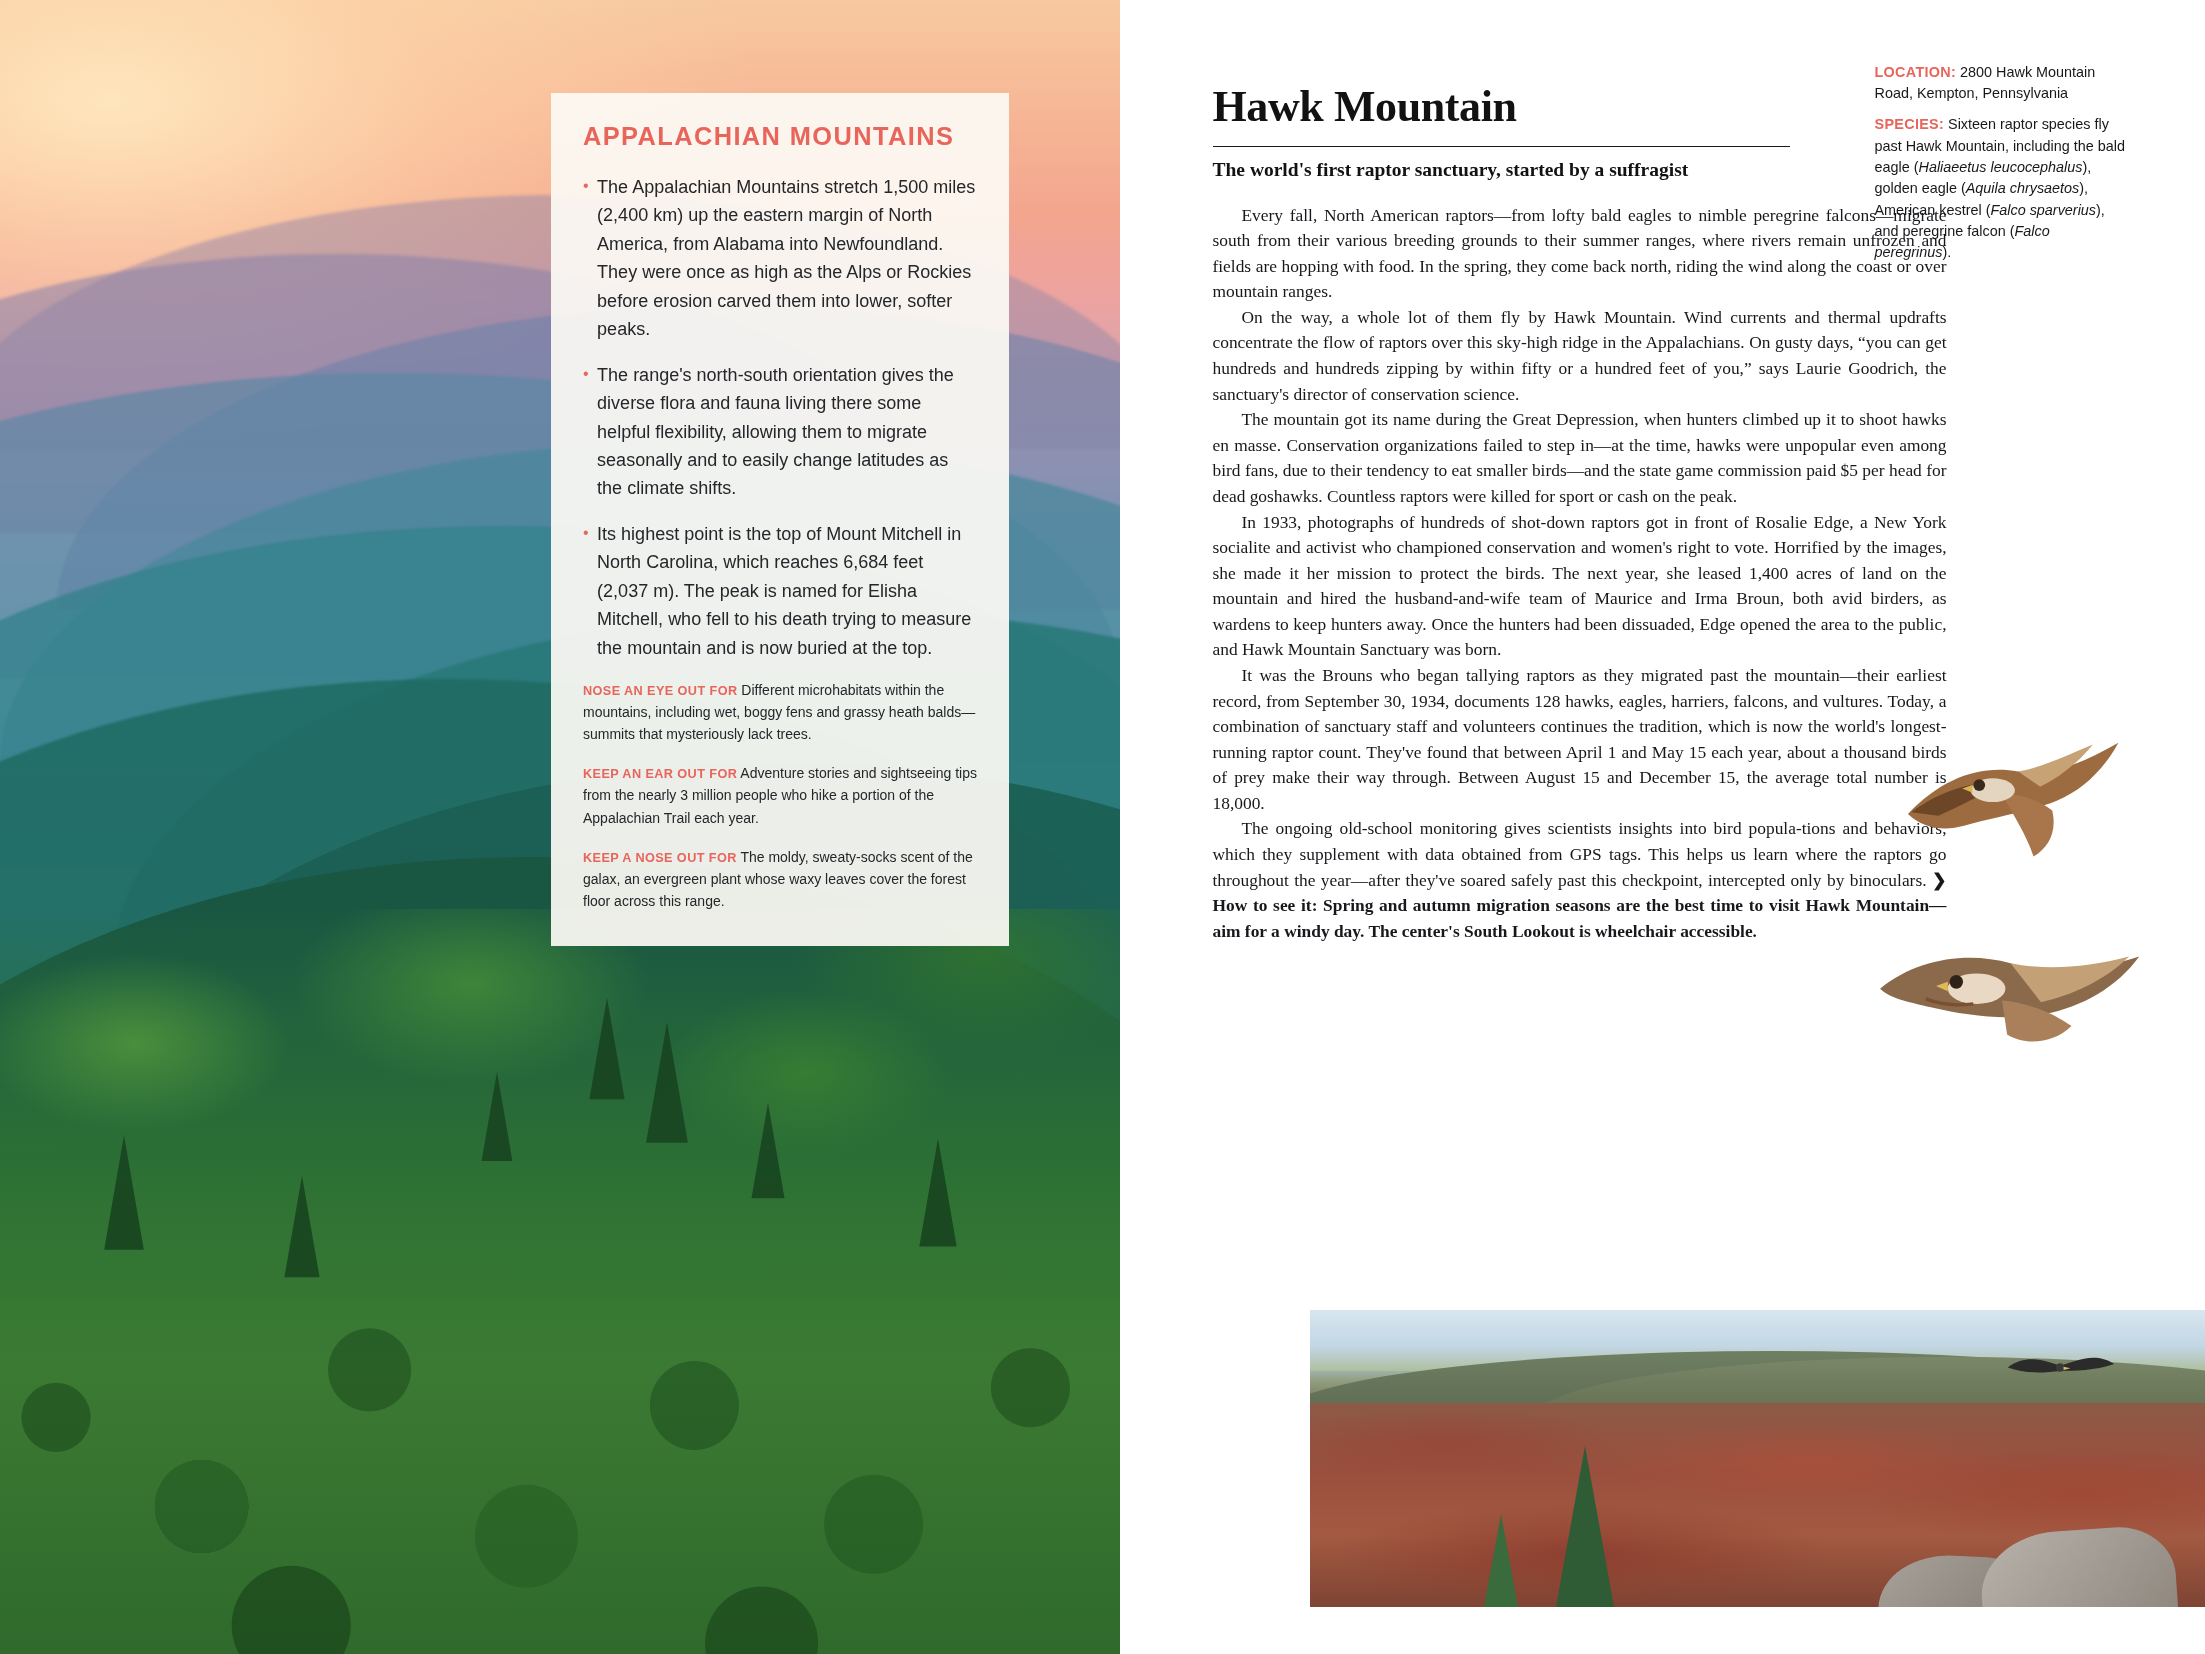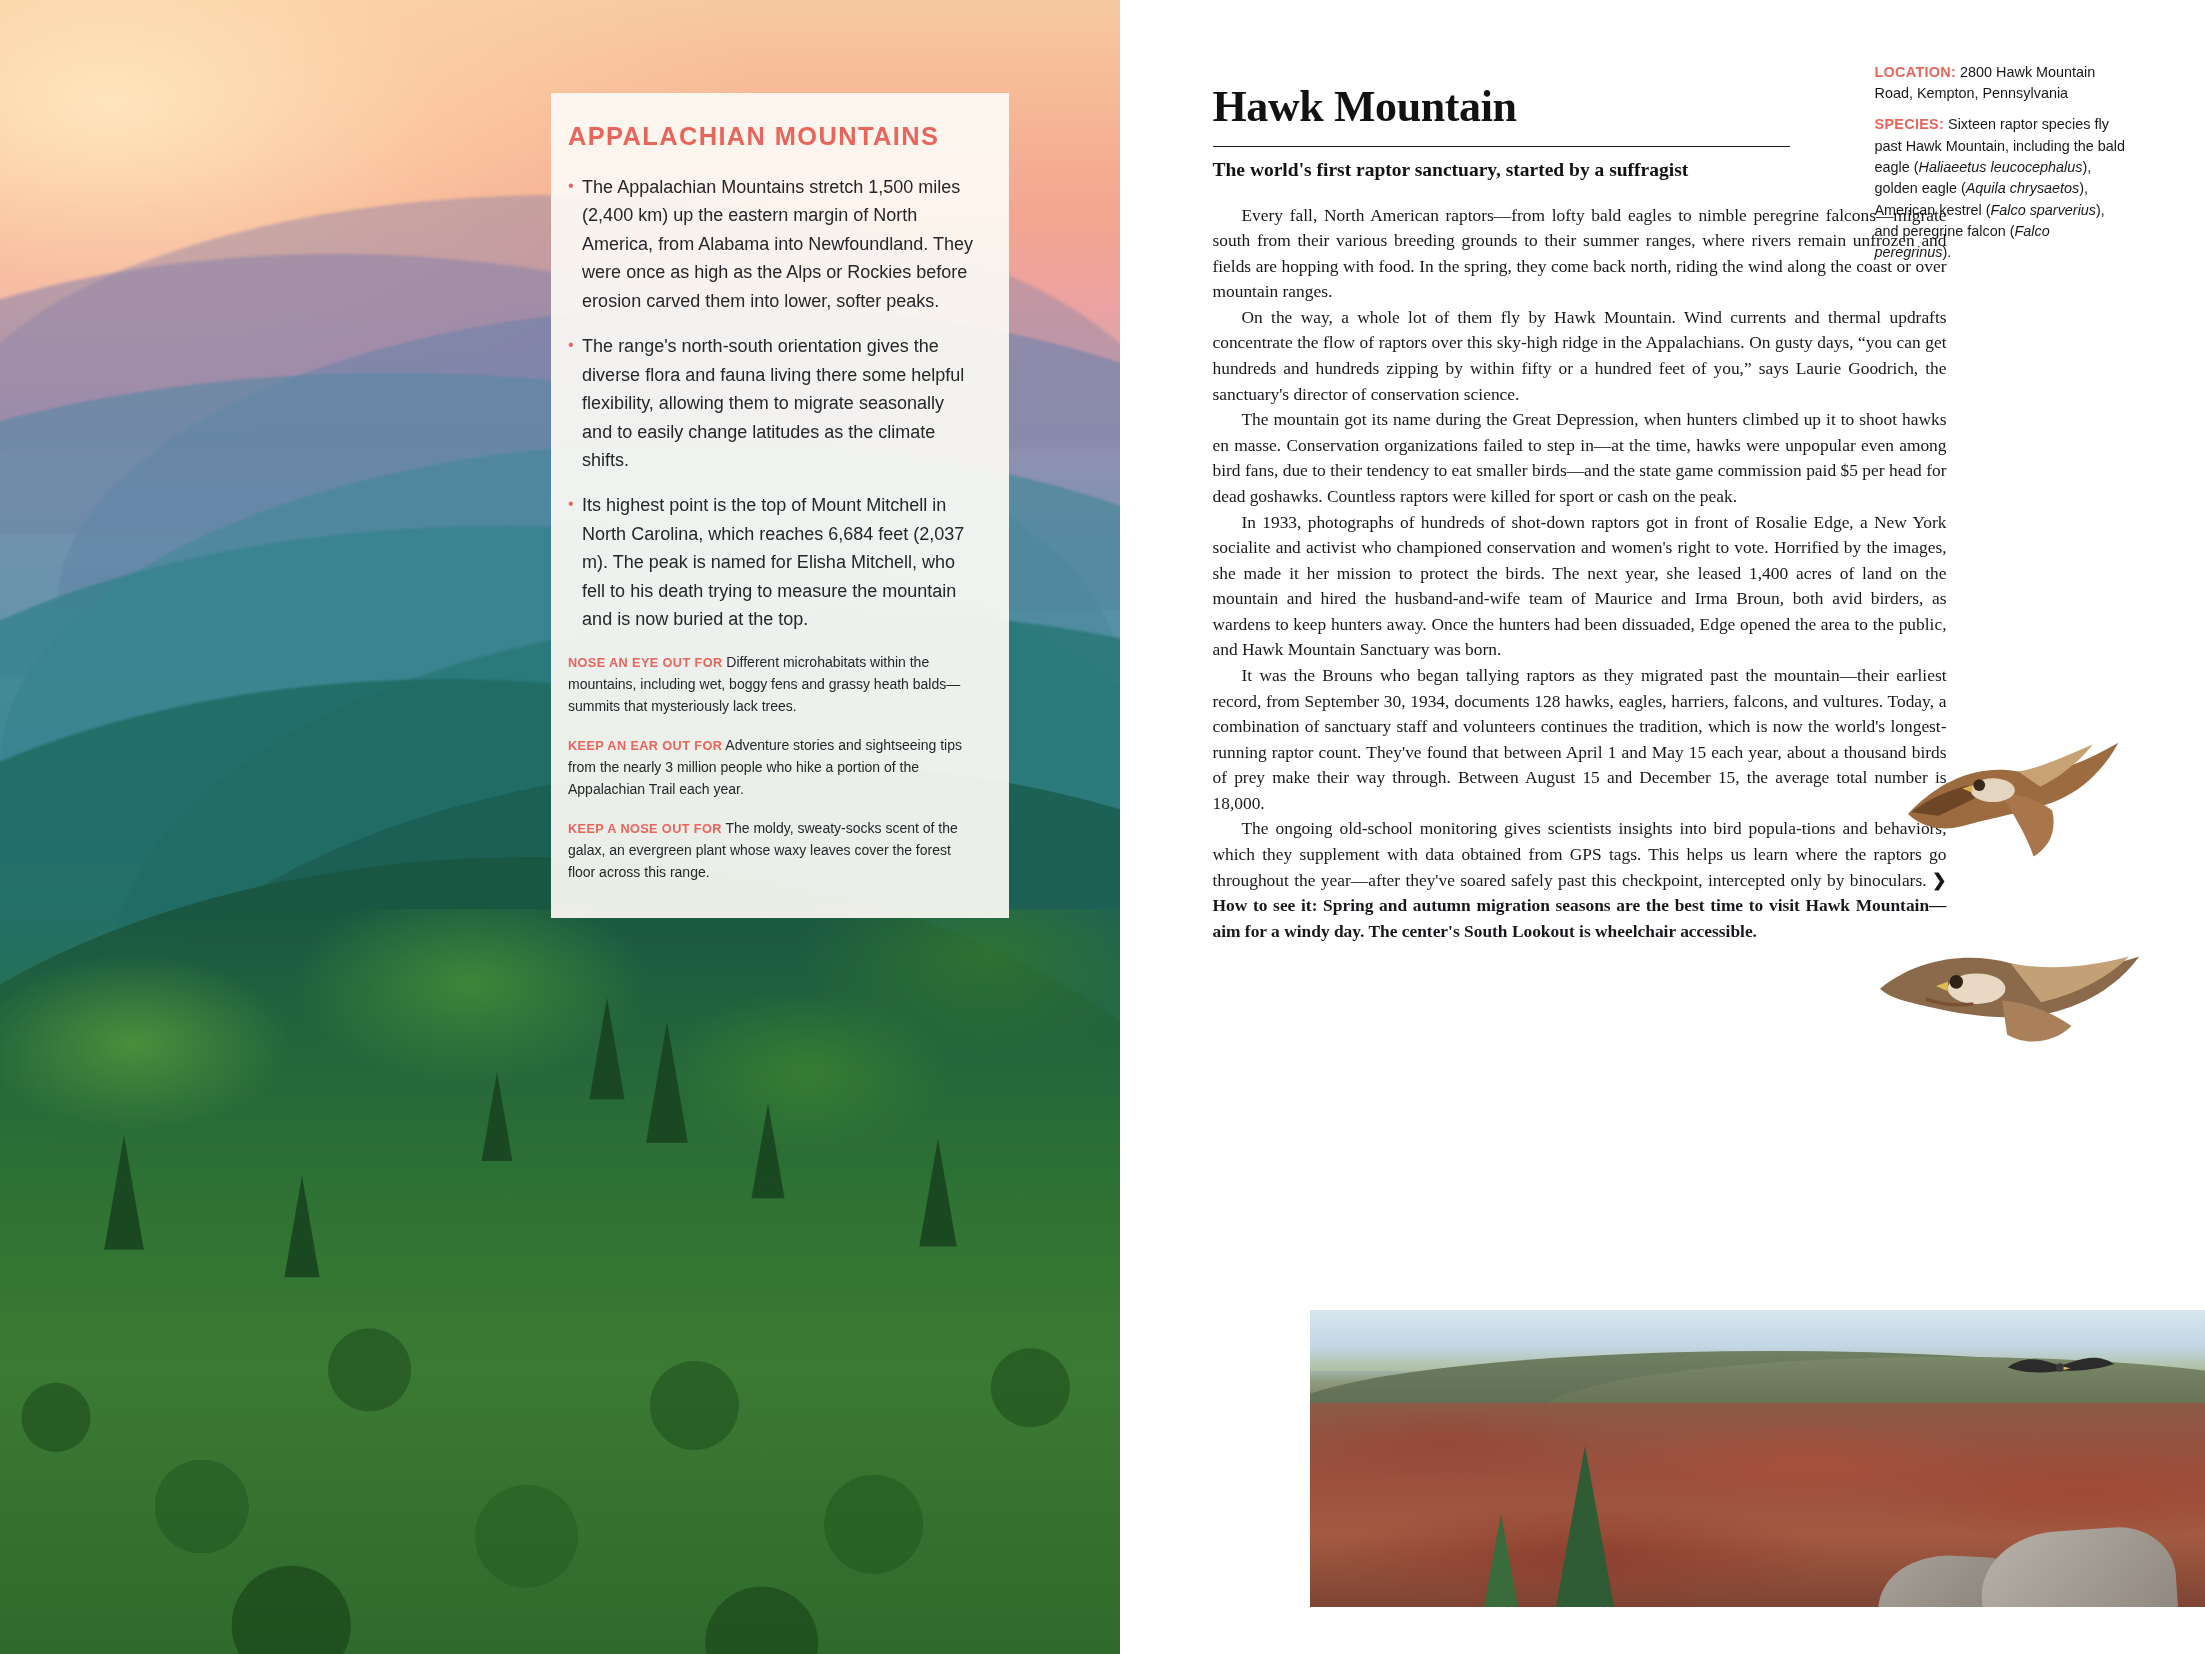--- a/index.html
+++ b/index.html
@@ -114,21 +114,21 @@
     border-bottom: 127px solid rgba(22,66,30,0.85);
   }
 
   
   .infobox {
     position: absolute;
     left: 551px;
     top: 93px;
     width: 458px;
     background: rgba(252,250,244,0.93);
-    padding: 29px 32px 34px 17px;
+    padding: 29px 32px 34px 32px;
     box-sizing: border-box;
     font-family: "Liberation Sans", sans-serif;
   }
   .infobox h2 {
     margin: 0 0 22px 0;
     font-size: 25.4px;
     letter-spacing: 1.4px;
     color: #e8655b;
     font-weight: bold;
     font-family: "Liberation Sans", sans-serif;

